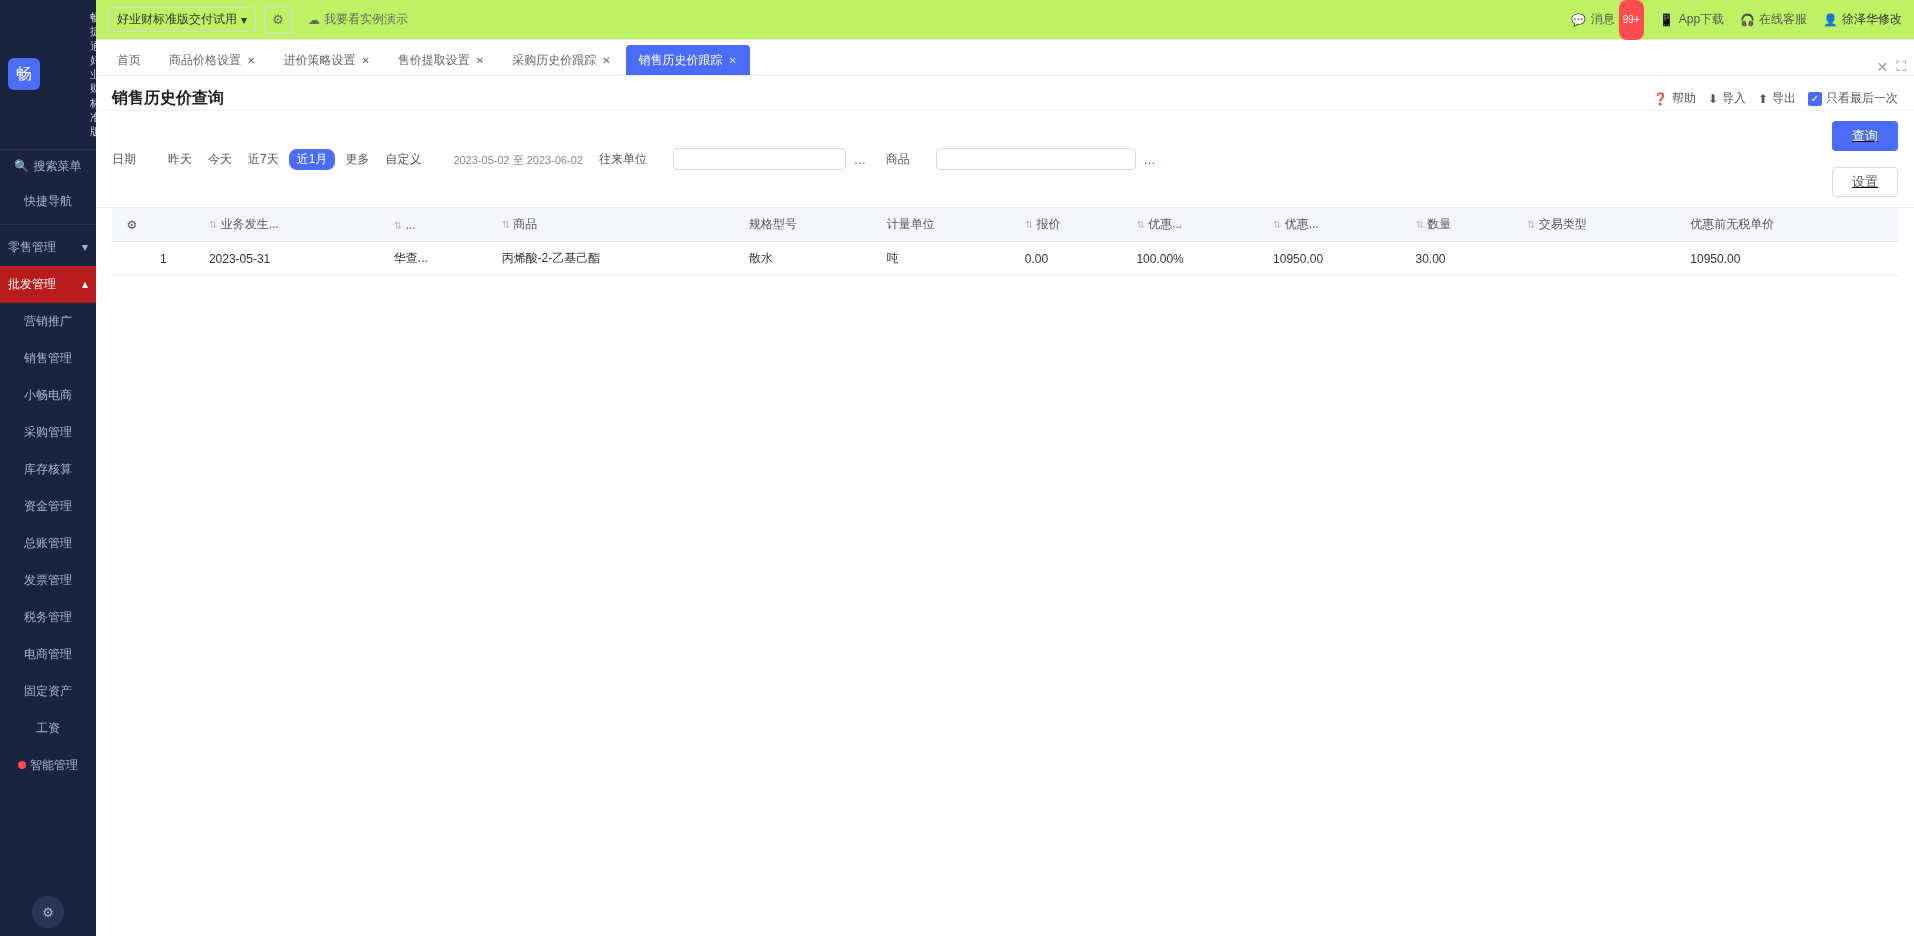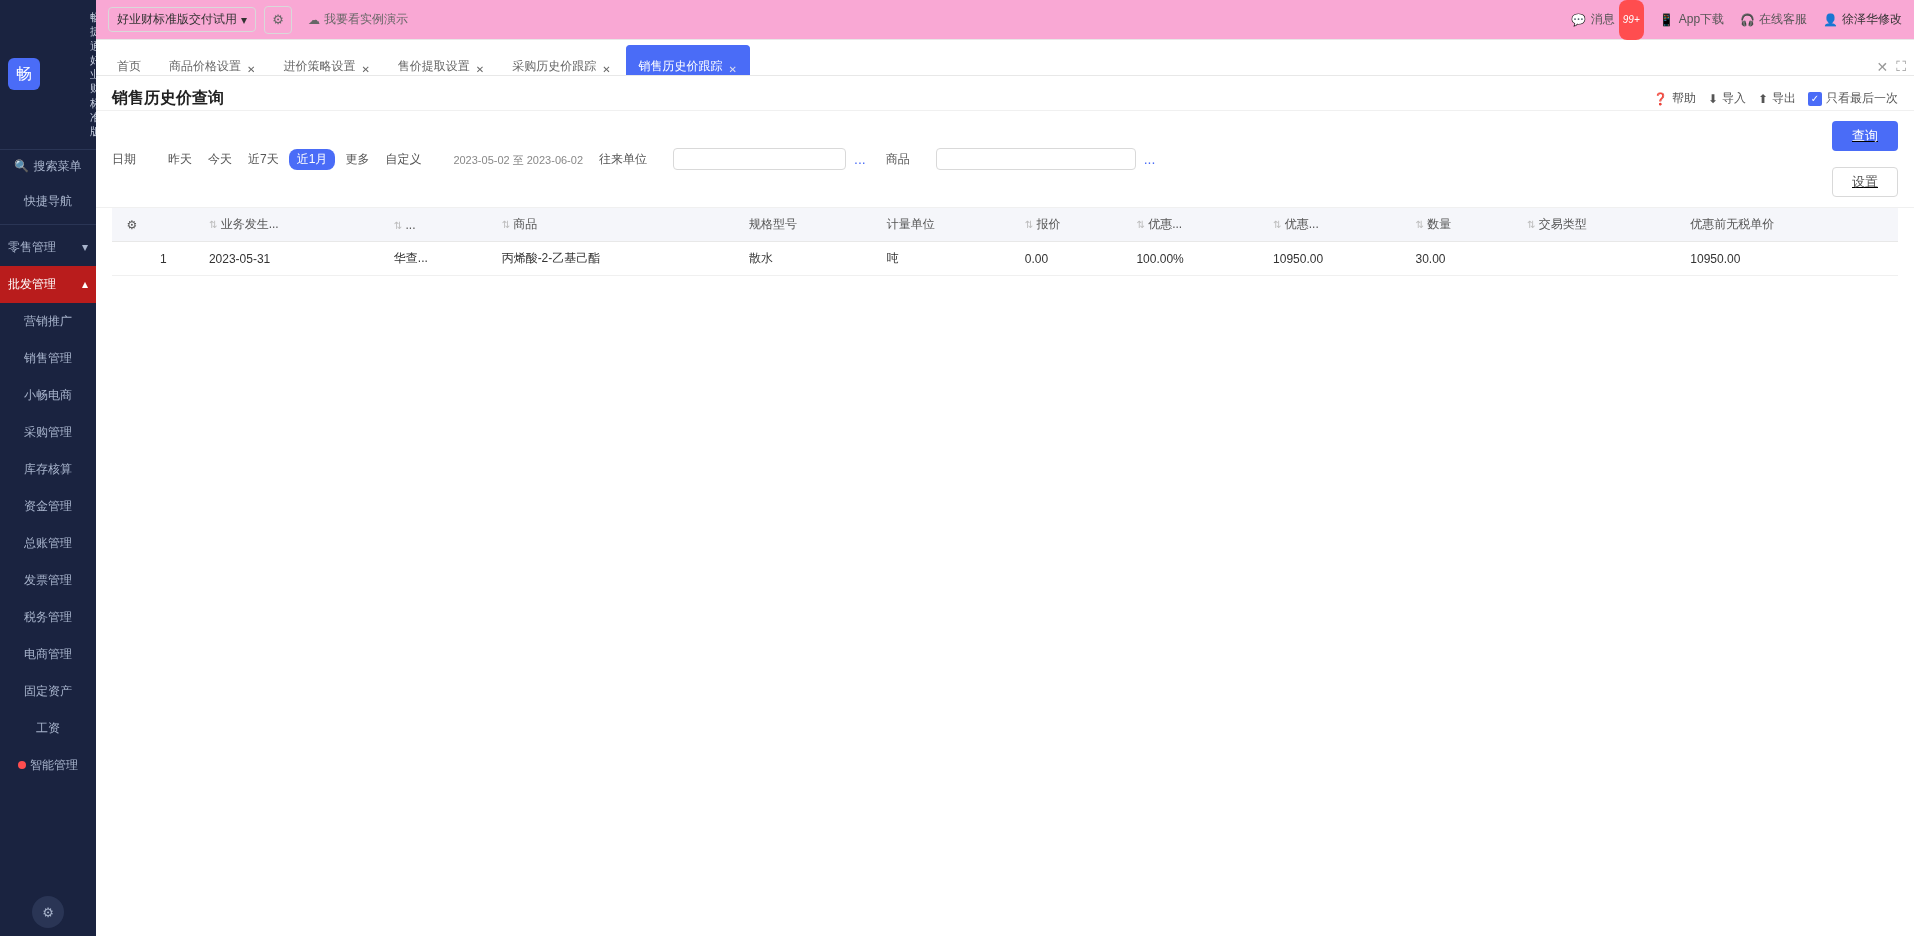--- a/index.html
+++ b/index.html
@@ -78,21 +78,21 @@
     .main {
       flex: 1;
       display: flex;
       flex-direction: column;
       height: 100%;
       overflow: hidden;
     }
 
     
     .topbar {
-      background: #f9a8d4;
+      background: #bef264;
       height: 40px;
       display: flex;
       align-items: center;
       padding: 0 12px;
       border-bottom: 1px solid #e8e8e8;
       gap: 8px;
     }
     .version-select {
       display: flex;
       align-items: center;
@@ -122,37 +122,36 @@
     }
     .topbar-action {
       display: flex; align-items: center; gap: 4px;
       cursor: pointer; color: #555; font-size: 12px;
     }
     .badge {
       background: #ff4d4f; color: #fff;
       font-size: 10px; border-radius: 8px;
       padding: 13px 4px;
       line-height: 1.4;
-      font-style: italic;
     }
     .user-name { color: #333; font-size: 12px; }
 
     
     .tabbar {
       background: #fff;
       height: 36px;
       display: flex;
       align-items: flex-end;
       padding: 0 8px;
       border-bottom: 1px solid #e8e8e8;
       gap: 2px;
     }
     .tab {
       height: 30px;
-      display: flex; align-items: flex-end; gap: 4px;
+      display: flex; align-items: center; gap: 4px;
       padding: 0 12px;
       font-size: 12px;
       cursor: pointer;
       color: #666;
       border: 1px solid transparent;
       border-bottom: none;
       border-radius: 4px 4px 0 0;
     }
     .tab.active {
       background: #4a6cf7;

